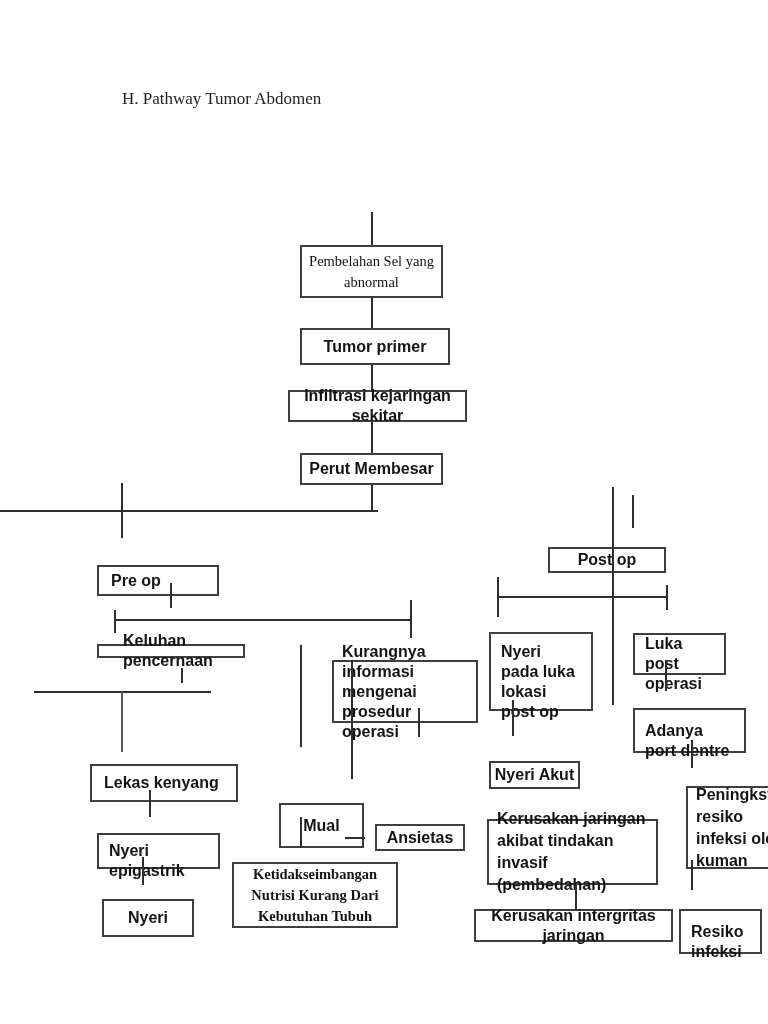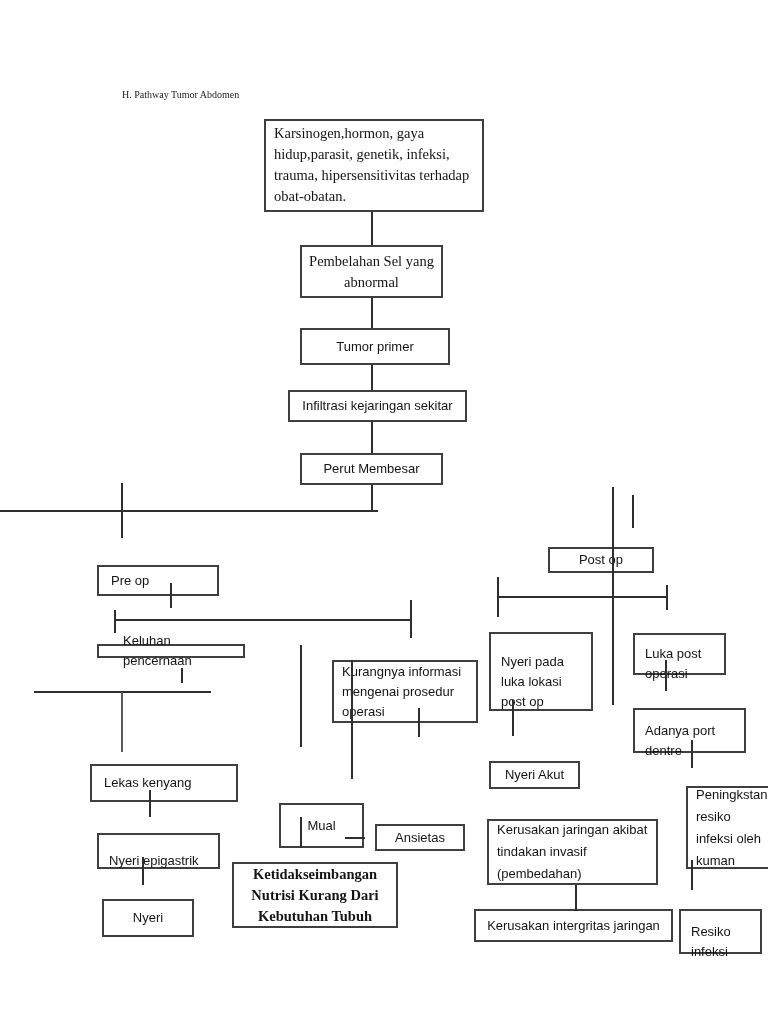--- a/index.html
+++ b/index.html
@@ -7,31 +7,31 @@
     position:relative;
     width:768px;height:1024px;
     background:#ffffff;
     font-family:"Liberation Sans", sans-serif;
     color:#1a1a1a;
     overflow:hidden;
   }
   .title{
     position:absolute;
     font-family:"Liberation Serif", serif;
-    font-size:10px;
+    font-size:17px;
     color:#222;
     white-space:nowrap;
   }
   .box{
     position:absolute;
     border:2px solid #3f3f3f;
     background:#fff;
     box-sizing:border-box;
-    font-weight:400;
-    font-size:13px;
+    font-weight:700;
+    font-size:16px;
     line-height:20px;
     color:#141414;
     display:flex;
     align-items:center;
   }
   .box .inner{width:100%;}
   .serif{
     font-family:"Liberation Serif", serif;
     font-weight:400;
     font-size:14.5px;
@@ -55,23 +55,20 @@
   }
   .line.gray{background:#5a5a5a;}
 </style>
 </head>
 <body>
 
 <div id="page">
 
   <div class="title" style="left:122px;top:89px;">H.  Pathway Tumor Abdomen</div>
 
-  <div class="box serif left pad8 top-align" style="left:264px;top:119px;width:220px;height:93px;">
-    <div class="inner">Karsinogen,hormon, gaya hidup,parasit, genetik, infeksi, trauma, hipersensitivitas terhadap obat-obatan.</div>
-  </div>
 
   <div class="box serif center" style="left:300px;top:245px;width:143px;height:53px;">
     <div class="inner">Pembelahan Sel yang abnormal</div>
   </div>
 
   <div class="box center" style="left:300px;top:328px;width:150px;height:37px;">
     <div class="inner">Tumor primer</div>
   </div>
 
   <div class="box center" style="left:288px;top:390px;width:179px;height:32px;">
@@ -79,21 +76,21 @@
   </div>
 
   <div class="box center" style="left:300px;top:453px;width:143px;height:32px;">
     <div class="inner">Perut Membesar</div>
   </div>
 
   <div class="box left pad12" style="left:97px;top:565px;width:122px;height:31px;">
     <div class="inner">Pre op</div>
   </div>
 
-  <div class="box center" style="left:548px;top:547px;width:106px;height:26px;">
+  <div class="box center" style="left:548px;top:547px;width:118px;height:26px;">
     <div class="inner">Post op</div>
   </div>
 
   <div class="box left pad8" style="left:97px;top:644px;width:148px;height:14px;padding-left:16px;">
     <div class="inner">Keluhan pencernaan</div>
   </div>
 
   <div class="box left pad12" style="left:90px;top:764px;width:148px;height:38px;">
     <div class="inner">Lekas kenyang</div>
   </div>

